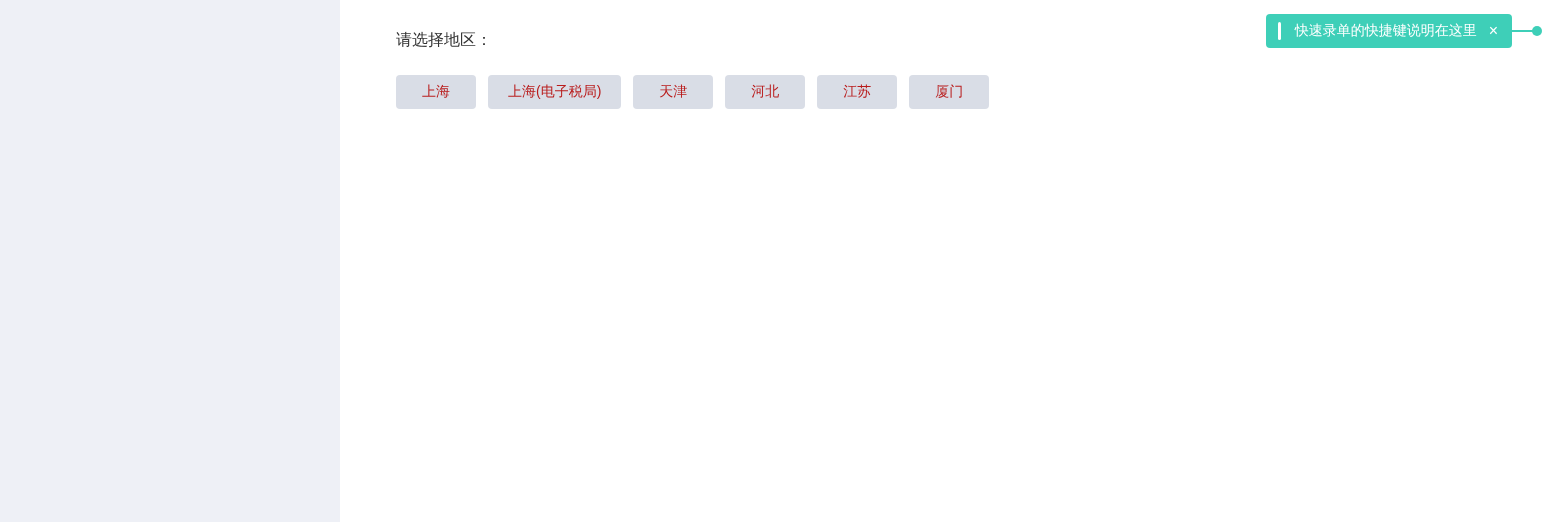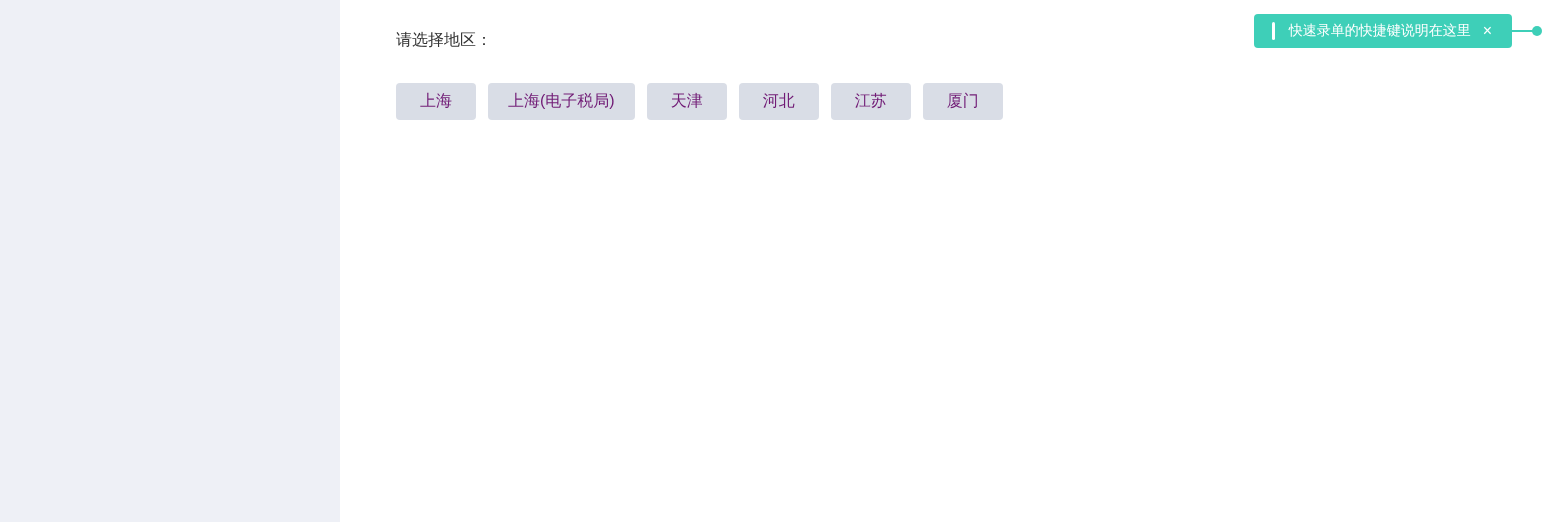--- a/index.html
+++ b/index.html
@@ -45,41 +45,40 @@
 
     .region-buttons-row {
       display: flex;
       flex-wrap: wrap;
       gap: 12px;
       margin-bottom: 12px;
     }
 
     .region-btn {
       background: #d9dde6;
-      color: #701a75;
+      color: #b91c1c;
       border: none;
       border-radius: 4px;
       padding: 8px 20px;
-      font-size: 16px;
+      font-size: 14px;
       cursor: pointer;
       white-space: nowrap;
       min-width: 80px;
       text-align: center;
       font-family: "Microsoft YaHei", "PingFang SC", sans-serif;
-      margin-top: 8px;
     }
 
     
     .tooltip-banner {
       position: absolute;
       top: 14px;
       right: 50px;
       background: #3ecfb8;
       color: #ffffff;
-      padding: 8px 18px;
+      padding: 8px 12px;
       border-radius: 4px;
       font-size: 14px;
       display: flex;
       align-items: center;
       gap: 10px;
       white-space: nowrap;
     }
 
     .tooltip-banner::before {
       content: '';

